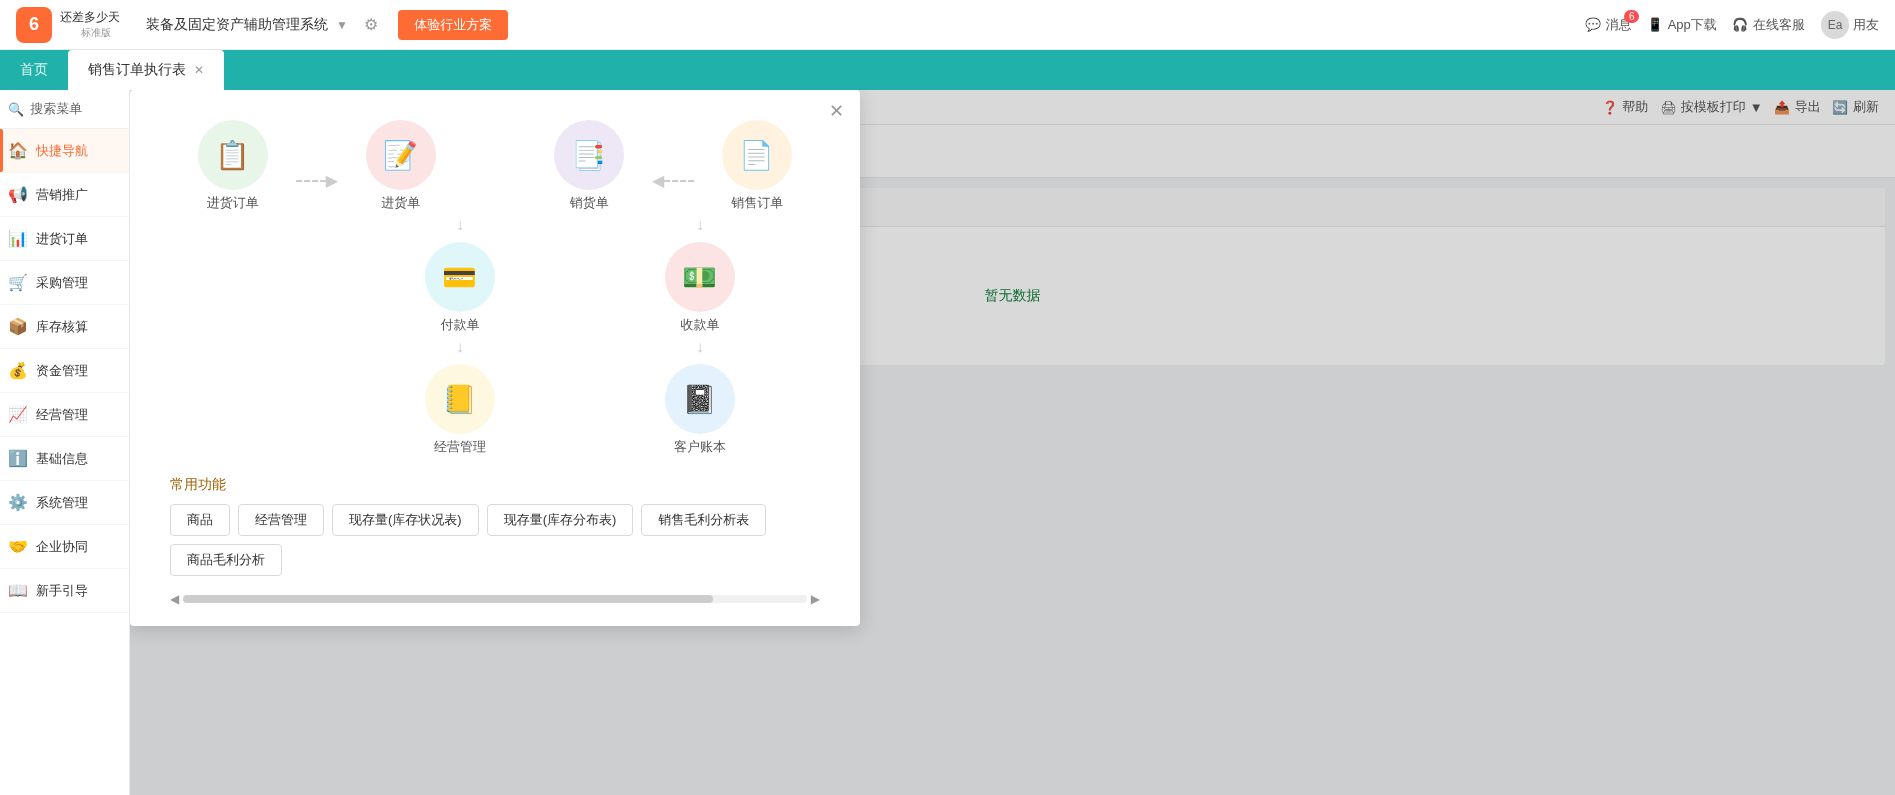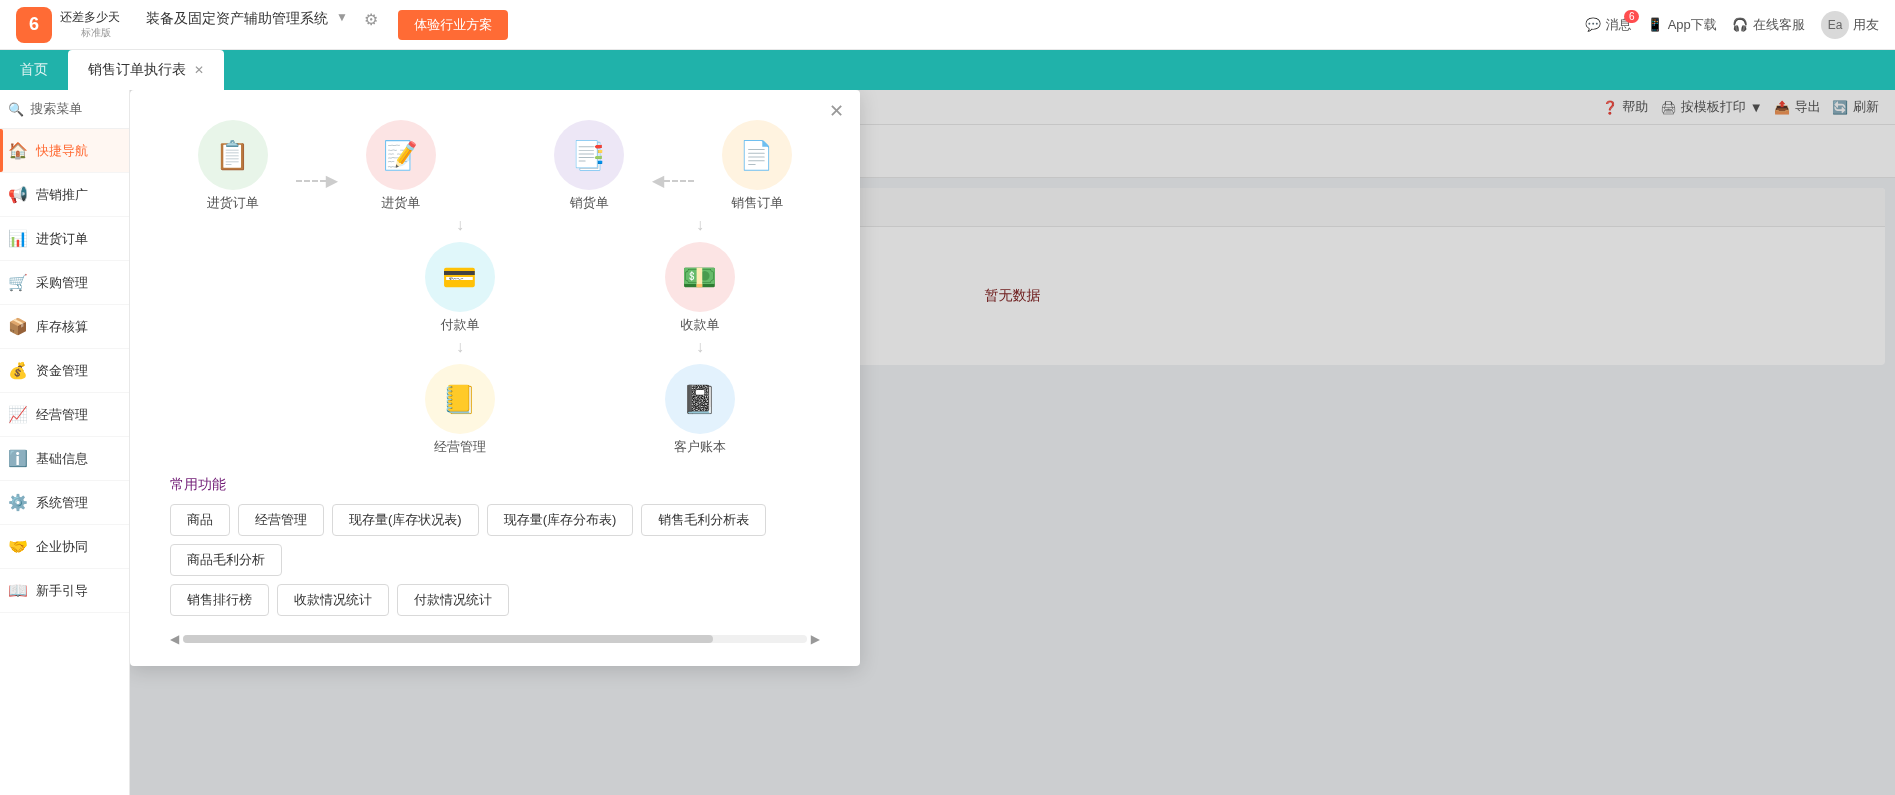--- a/index.html
+++ b/index.html
@@ -37,20 +37,21 @@
     .logo-text {
       font-size: 12px;
       color: #333;
       line-height: 1.3;
     }
     .logo-text span { display: block; }
     .logo-text .sub { color: #999; font-size: 10px; margin-left: 21px; }
 
     .system-title-area {
       display: flex;
+      align-items: center;
       gap: 8px;
       flex: 1;
     }
     .system-title {
       font-size: 14px;
       color: #333;
       font-weight: 500;
     }
     .system-title-arrow {
       color: #999;
@@ -301,21 +302,21 @@
     .table-col {
       padding: 0 12px;
       font-size: 13px;
       color: #555;
       font-weight: 500;
       white-space: nowrap;
     }
     .no-data {
       text-align: center;
       padding: 60px 0;
-      color: #7f1d1d;
+      color: #15803d;
       font-size: 14px;
     }
 
     
     .modal-overlay {
       position: absolute;
       top: 0; left: 0; right: 0; bottom: 0;
       background: rgba(0,0,0,0.15);
       z-index: 100;
       display: flex;
@@ -372,21 +373,21 @@
       align-items: center;
       gap: 4px;
     }
 
     
     .common-func {
       margin-top: 10px;
     }
     .common-func-title {
       font-size: 14px;
-      color: #701a75;
+      color: #a16207;
       margin-bottom: 10px;
       font-weight: 500;
     }
     .func-buttons {
       display: flex;
       flex-wrap: wrap;
       gap: 8px;
       margin-bottom: 8px;
     }
     .func-btn {
@@ -683,25 +684,20 @@
         <div class="common-func">
           <div class="common-func-title">常用功能</div>
           <div class="func-buttons">
             <button class="func-btn">商品</button>
             <button class="func-btn">经营管理</button>
             <button class="func-btn">现存量(库存状况表)</button>
             <button class="func-btn">现存量(库存分布表)</button>
             <button class="func-btn">销售毛利分析表</button>
             <button class="func-btn">商品毛利分析</button>
           </div>
-          <div class="func-buttons">
-            <button class="func-btn">销售排行榜</button>
-            <button class="func-btn">收款情况统计</button>
-            <button class="func-btn">付款情况统计</button>
-          </div>
         </div>
 
         <div class="modal-scrollbar">
           <span class="scroll-arrow">◀</span>
           <div class="scrollbar-track">
             <div class="scrollbar-thumb"></div>
           </div>
           <span class="scroll-arrow">▶</span>
         </div>
       </div>

